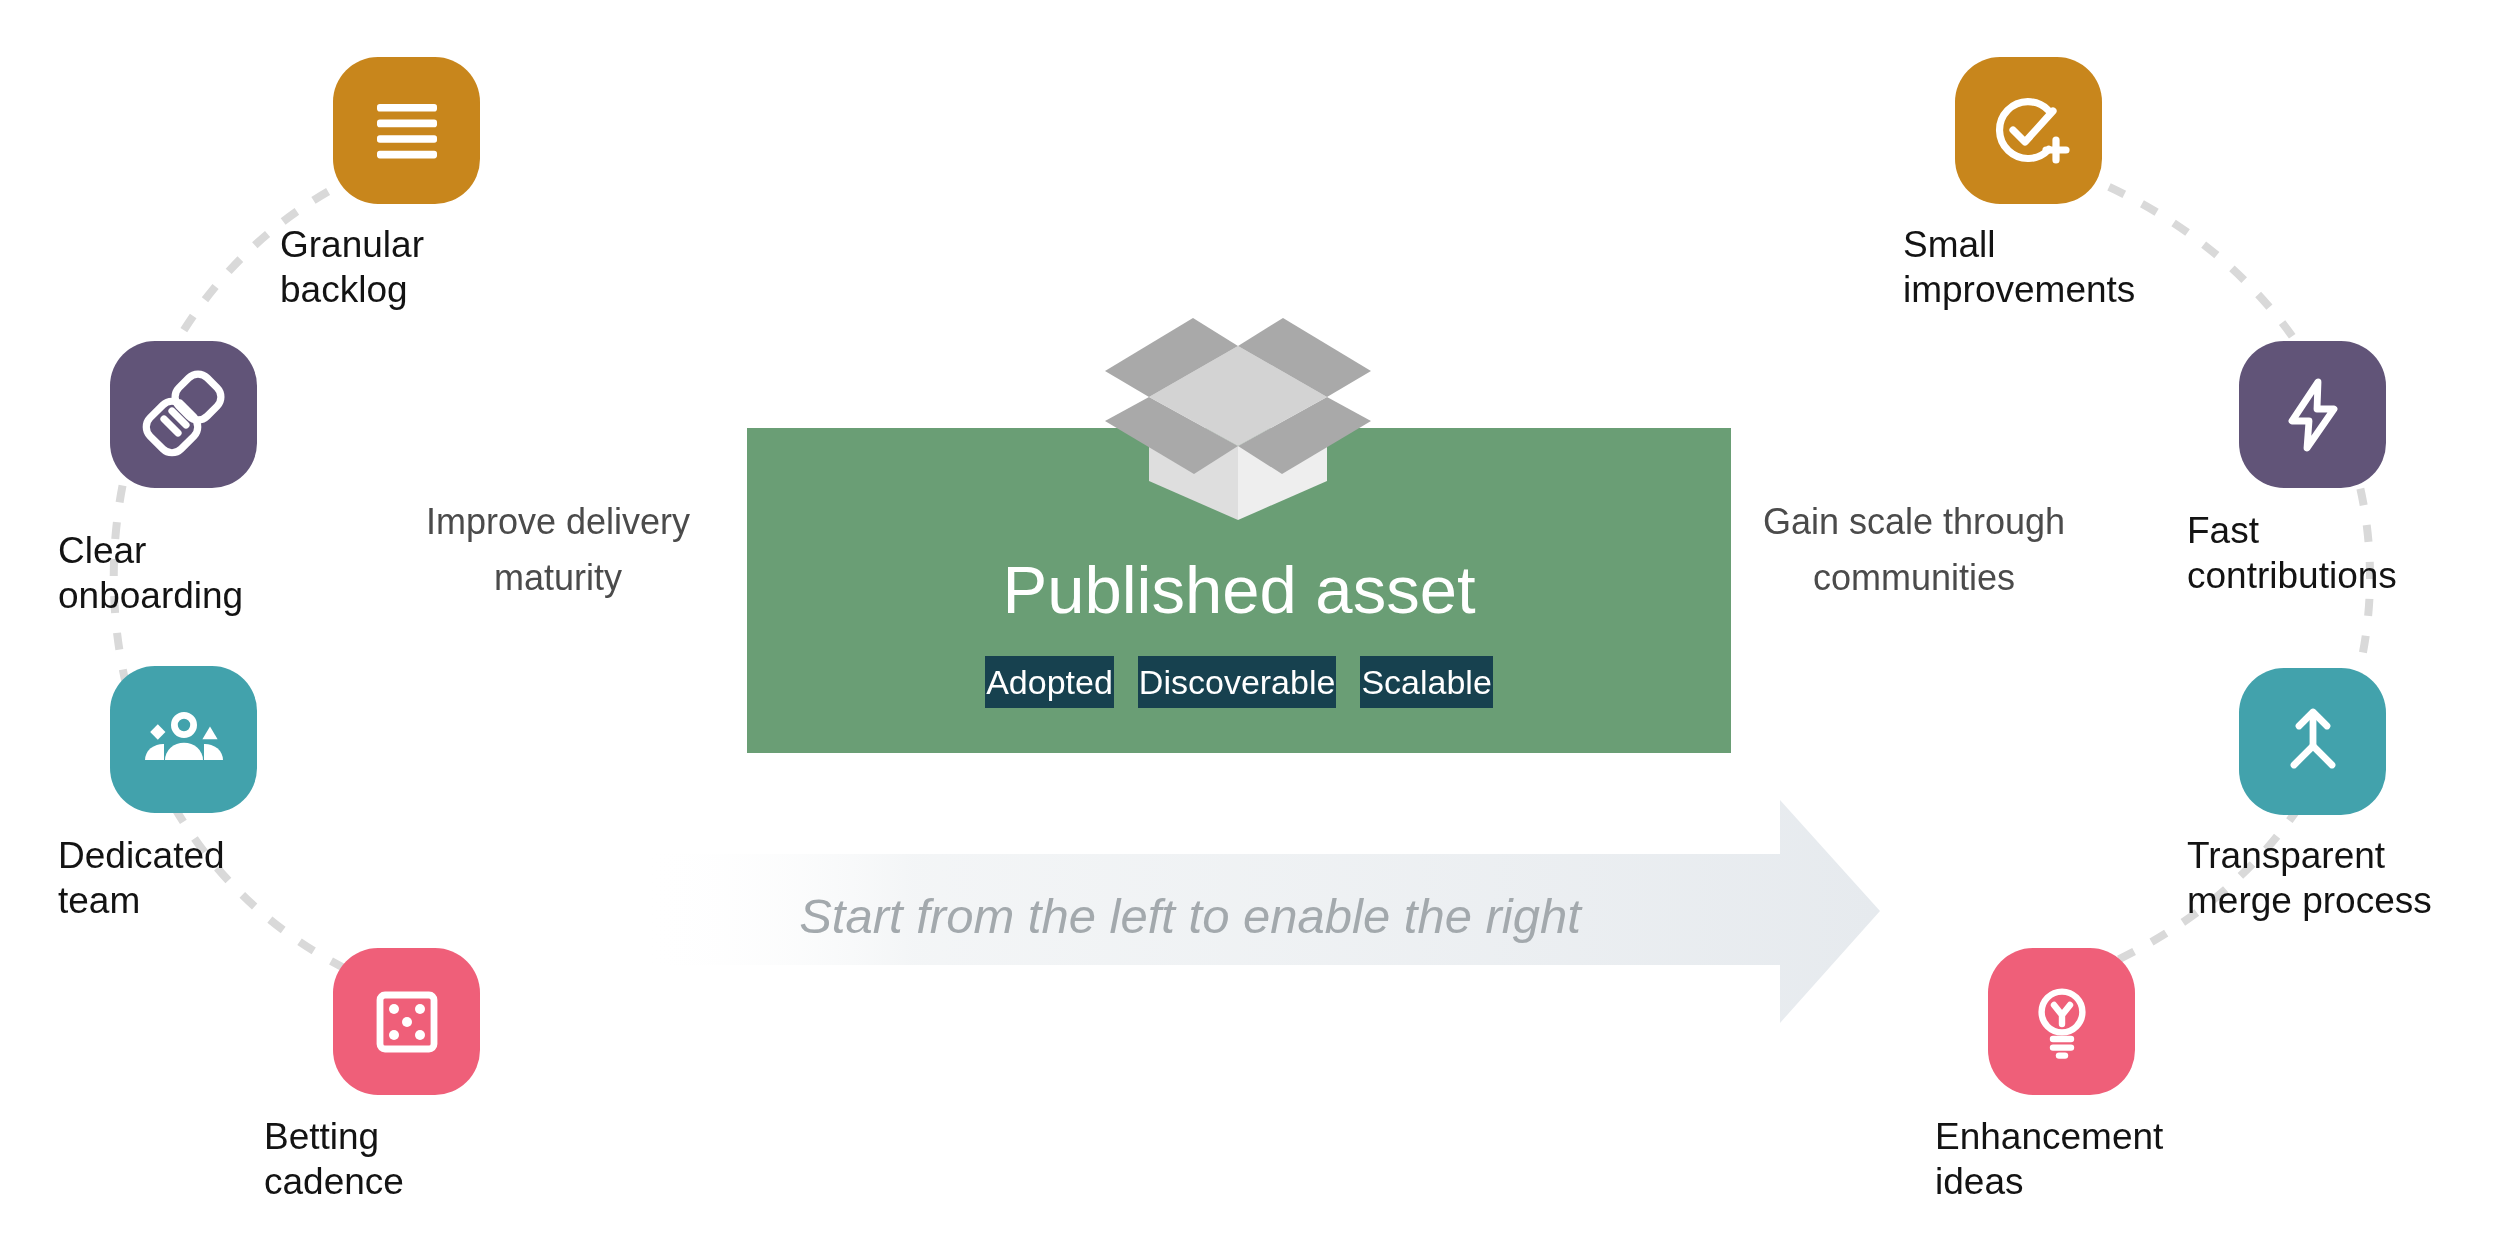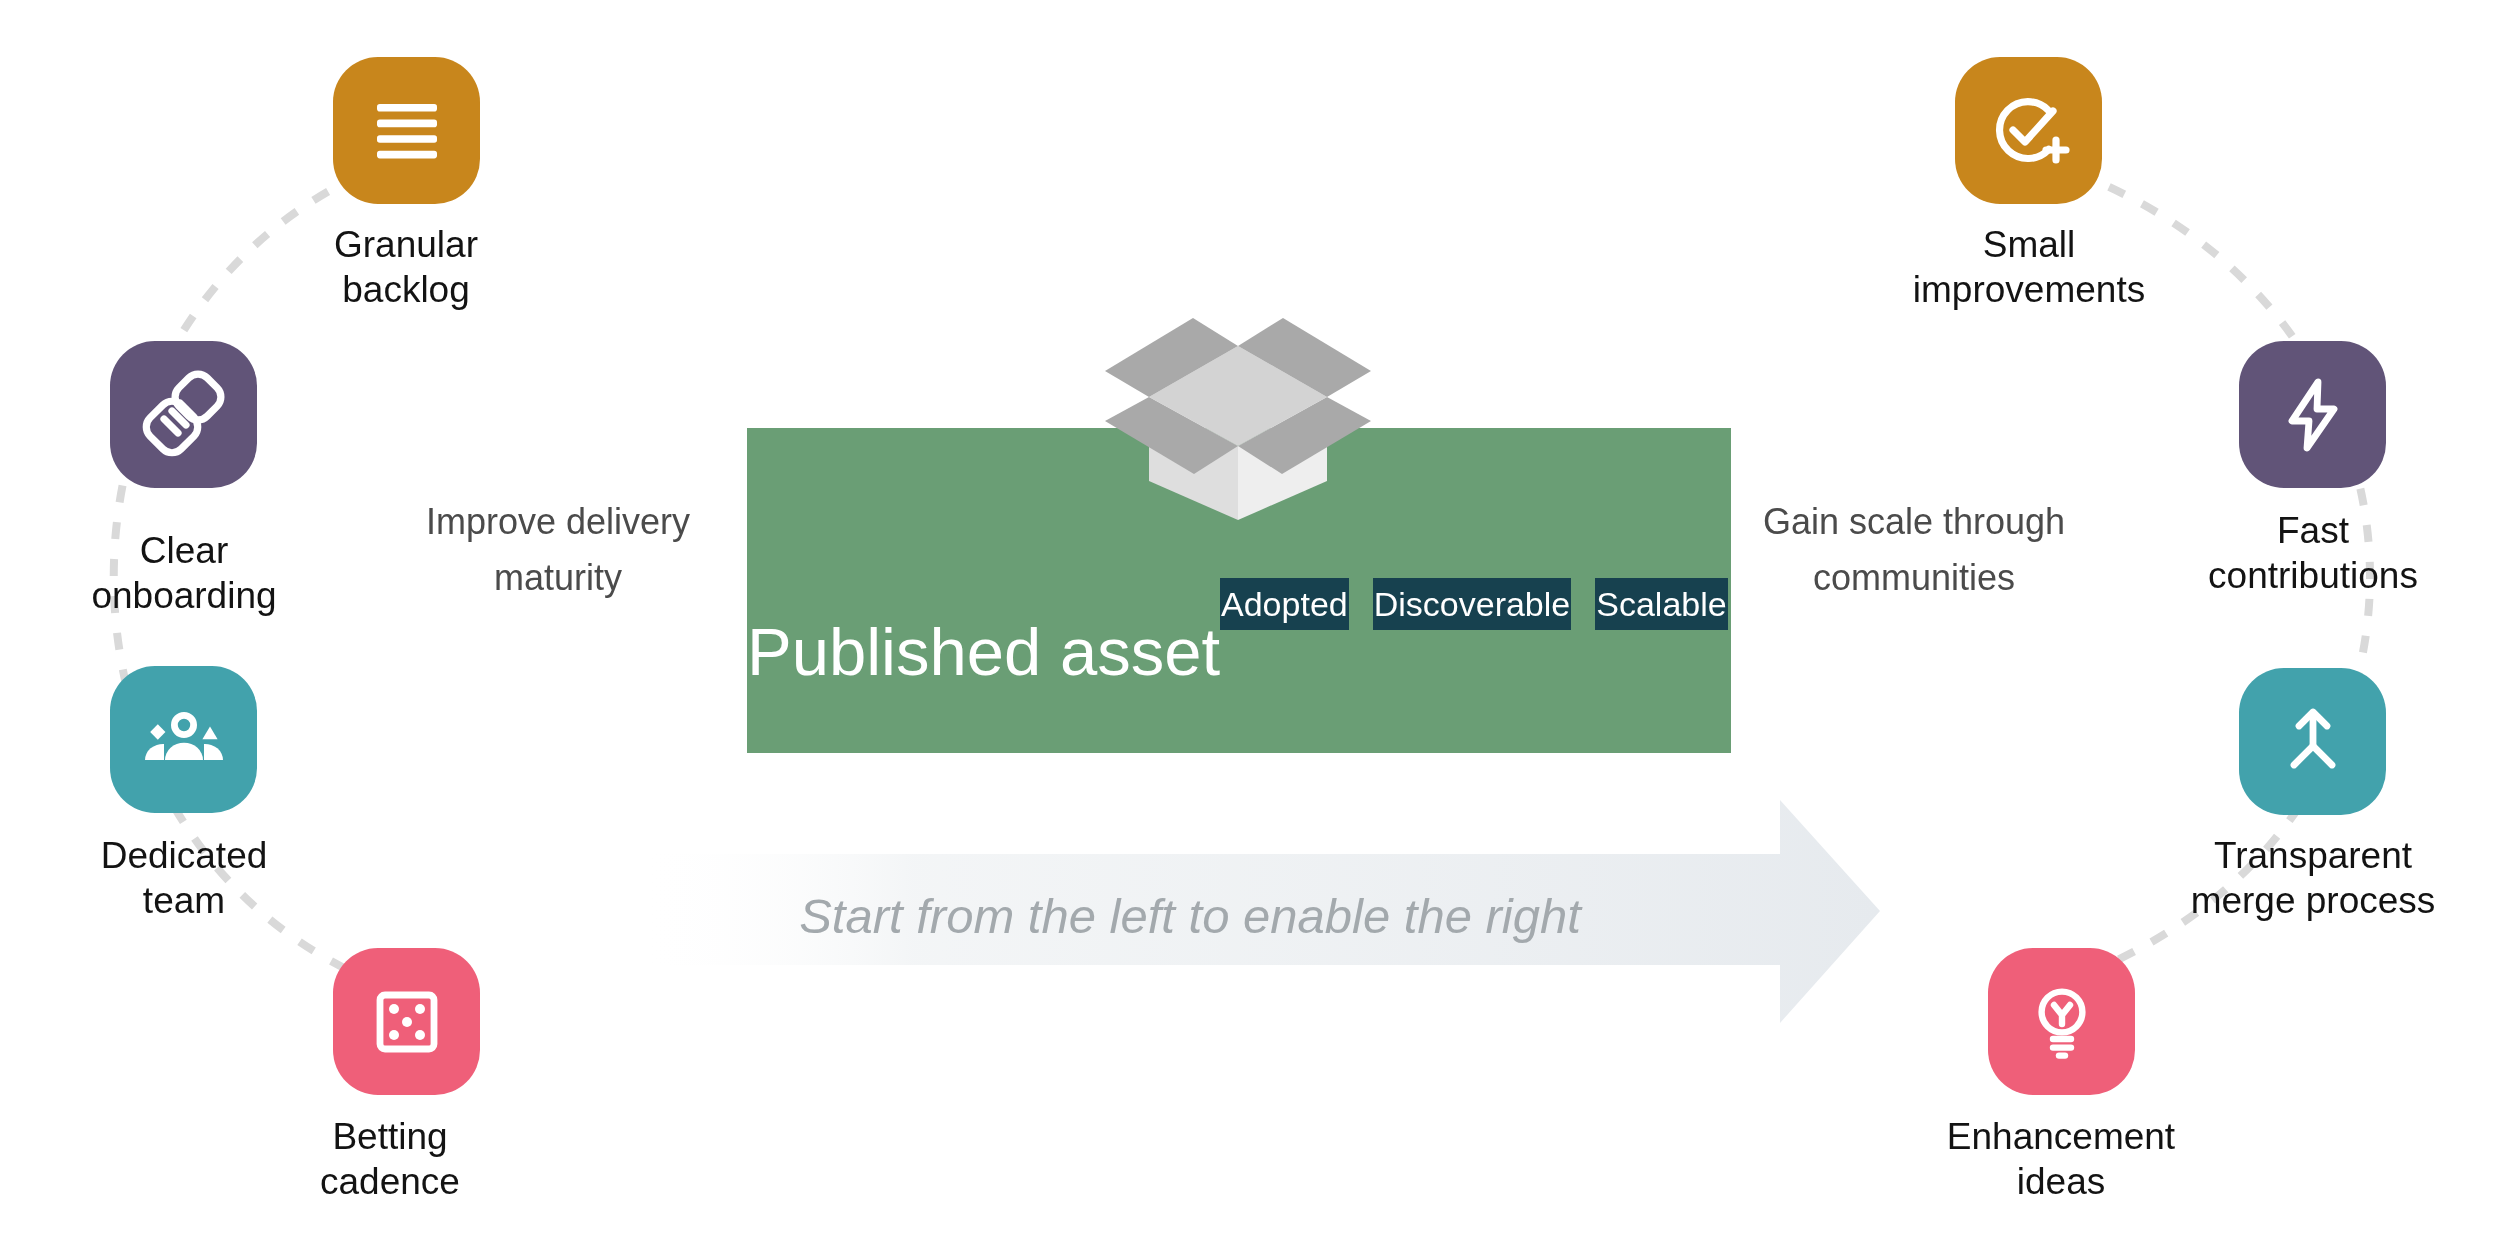--- a/index.html
+++ b/index.html
@@ -16,32 +16,32 @@
     position:absolute;width:147px;height:147px;border-radius:45px;
     display:flex;align-items:center;justify-content:center;
   }
   .c-orange{background:#c8861c;}
   .c-purple{background:#615478;}
   .c-teal{background:#42a2ac;}
   .c-pink{background:#ef5f79;}
   .glyph{width:96px;height:96px;}
 
   .node-label{
-    position:absolute;width:252px;text-align:center;
+    position:absolute;width:252px;text-align:left;
     font-size:37px;line-height:45px;color:#131313;
   }
   .side-heading{
     position:absolute;width:330px;text-align:center;
     font-size:36px;line-height:56px;color:#4b4b4b;
   }
 
   
   .card{
     position:absolute;left:747px;top:428px;width:984px;height:325px;
-    background:#6a9e75;display:flex;flex-direction:row;align-items:center;
+    background:#6a9e75;display:flex;flex-direction:column;align-items:center;
   }
   .card-title{
     margin-top:122px;font-size:67px;line-height:80px;color:#ffffff;text-align:center;
   }
   .badges{display:flex;gap:24px;margin-top:26px;}
   .badge{
     background:#17414f;color:#ffffff;font-size:34px;line-height:52px;
     padding:0 1px;white-space:nowrap;
   }
   .box-icon{position:absolute;left:1105px;top:318px;}

